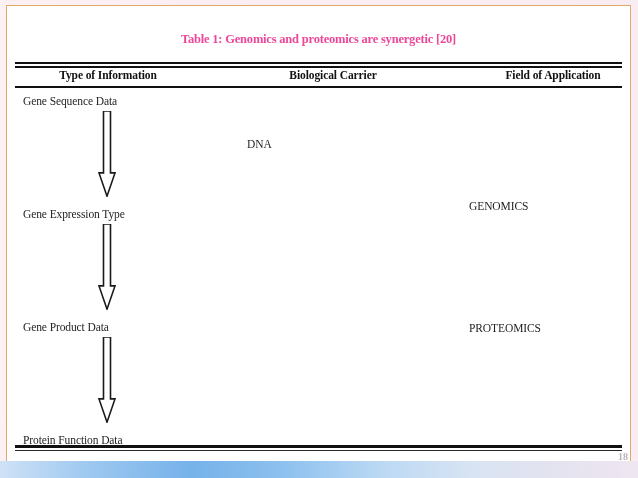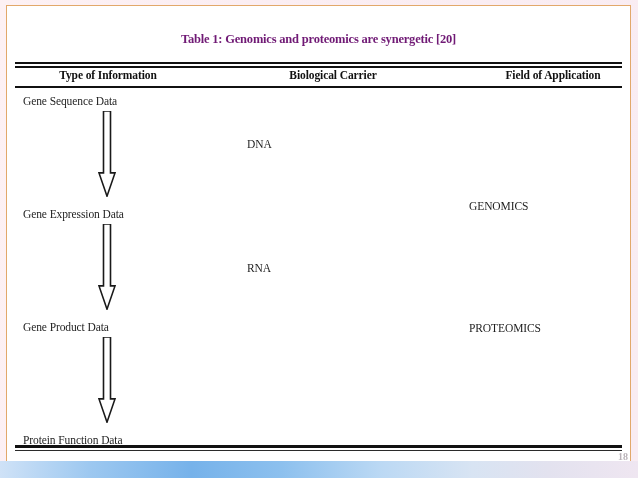--- a/index.html
+++ b/index.html
@@ -21,21 +21,21 @@
     box-sizing:border-box;
   }
   
   #table-area{
     position:absolute;left:0;top:0;right:0;bottom:0;
     background:#ffffff;
   }
   .title{
     position:absolute;left:0;right:0;top:26px;
     text-align:center;
-    font-size:12.5px;font-weight:bold;color:#701a75;
+    font-size:12.5px;font-weight:bold;color:#ec4899;
     letter-spacing:-0.2px;
     font-family:"Liberation Serif", serif;
   }
   
   .rule{position:absolute;background:#111111;}
   #rule-top-a{left:8px;right:8px;top:56px;height:1.5px;}
   #rule-top-b{left:8px;right:8px;top:60px;height:1.5px;}
   #rule-header-bottom{left:8px;right:8px;top:80px;height:2px;}
   #rule-bottom-a{left:8px;right:8px;top:439px;height:2.5px;}
   #rule-bottom-b{left:8px;right:8px;top:444px;height:1px;background:#2b2b2b;}
@@ -113,42 +113,41 @@
       <div class="rule" id="rule-top-a"></div>
       <div class="rule" id="rule-top-b"></div>
 
       <div class="col-head" id="head-type">Type of Information</div>
       <div class="col-head" id="head-carrier">Biological Carrier</div>
       <div class="col-head" id="head-field">Field of Application</div>
 
       <div class="rule" id="rule-header-bottom"></div>
 
       <div class="cell node" id="node-1">Gene Sequence Data</div>
-      <div class="cell node" id="node-2">Gene Expression Data</div>
+      <div class="cell node" id="node-2">Gene Expression Type</div>
       <div class="cell node" id="node-3">Gene Product Data</div>
       <div class="cell node" id="node-4">Protein Function Data</div>
 
       <div class="arrow" id="arrow-1">
         <svg viewBox="0 0 24 100" preserveAspectRatio="none">
           <polygon points="8.5,0 15.5,0 15.5,72 20,72 12,99 4,72 8.5,72" fill="#ffffff" stroke="#1a1a1a" stroke-width="1.6" vector-effect="non-scaling-stroke"></polygon>
         </svg>
       </div>
       <div class="arrow" id="arrow-2">
         <svg viewBox="0 0 24 100" preserveAspectRatio="none">
           <polygon points="8.5,0 15.5,0 15.5,72 20,72 12,99 4,72 8.5,72" fill="#ffffff" stroke="#1a1a1a" stroke-width="1.6" vector-effect="non-scaling-stroke"></polygon>
         </svg>
       </div>
       <div class="arrow" id="arrow-3">
         <svg viewBox="0 0 24 100" preserveAspectRatio="none">
           <polygon points="8.5,0 15.5,0 15.5,72 20,72 12,99 4,72 8.5,72" fill="#ffffff" stroke="#1a1a1a" stroke-width="1.6" vector-effect="non-scaling-stroke"></polygon>
         </svg>
       </div>
 
       <div class="cell carrier" id="carrier-1">DNA</div>
-      <div class="cell carrier" id="carrier-2">RNA</div>
 
       <div class="cell field" id="field-1">GENOMICS</div>
       <div class="cell field" id="field-2">PROTEOMICS</div>
 
       <div class="rule" id="rule-bottom-a"></div>
       <div class="rule" id="rule-bottom-b"></div>
 
     </div>
   </div>
 

